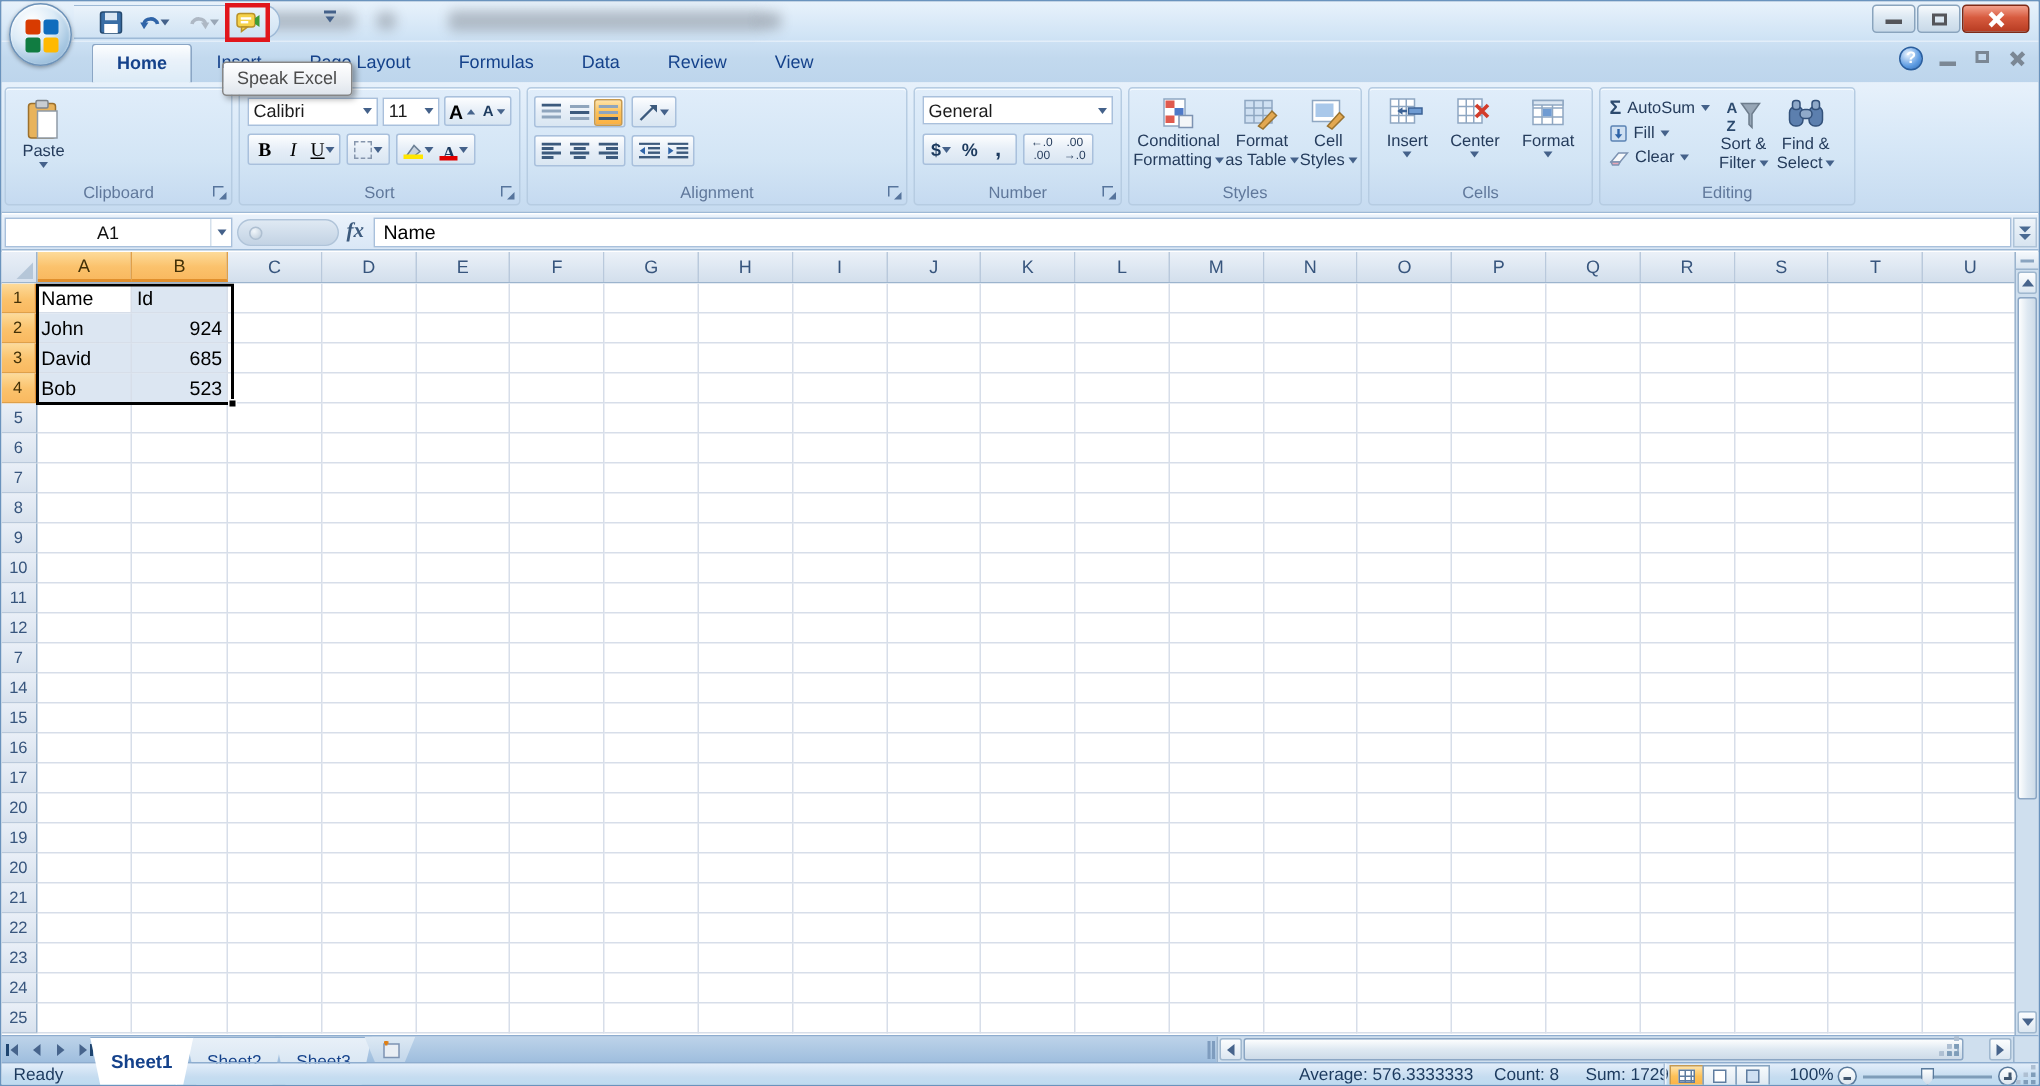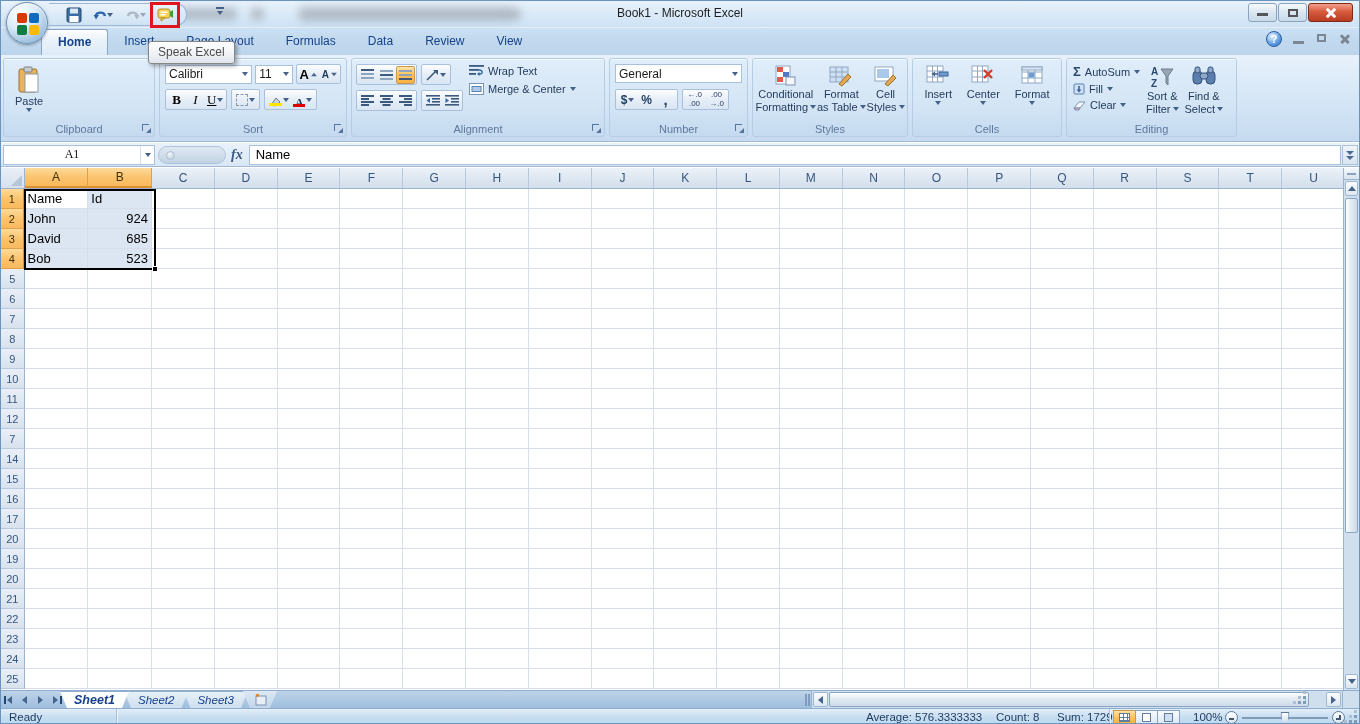--- a/index.html
+++ b/index.html
@@ -36,21 +36,21 @@
     border:1px solid #9db9d6; border-left:none; border-radius:0 12px 12px 0; z-index:20; }
   .qbtn { width:22px; height:19px; display:flex; align-items:center; justify-content:center; border-radius:2px; position:relative; }
   .qbtn.drop { width:30px; }
   .caret { width:0; height:0; border-left:3px solid transparent; border-right:3px solid transparent; border-top:4px solid #44618a; display:inline-block; }
   .caret.dim { border-top-color:#9aa7b6; }
   .red-hilite { position:absolute; top:-3px; left:-4px; right:-4px; bottom:-4px; border:3px solid #e1161c; }
   .qat-more { position:absolute; top:6px; left:212px; width:14px; height:16px; z-index:20; display:flex; flex-direction:column; align-items:center; gap:2px; }
   .qat-more .bar { width:8px; height:2px; background:#44618a; }
 
   
-  .rtabs { position:absolute; top:28px; left:40px; height:26px; display:flex; z-index:10; }
+  .rtabs { position:absolute; top:28px; left:60px; height:26px; display:flex; z-index:10; }
   .rtab { padding:0 16px; line-height:25px; font-size:12px; color:#15428b; }
   .rtab.active { background:linear-gradient(#fdfeff,#eaf2fa 40%,#dcebf7); border:1px solid #8ba6c5; border-bottom:none;
     border-radius:3px 3px 0 0; font-weight:bold; color:#15428b; }
   .rightglyphs { position:absolute; top:30px; right:8px; display:flex; align-items:center; gap:10px; z-index:10; }
   .help-ic { width:16px; height:16px; border-radius:50%; background:radial-gradient(circle at 35% 30%, #eaf4ff, #5d9be2 60%, #2f6cb3); border:1px solid #2a5e9e; color:#fff; font-size:11px; font-weight:bold; text-align:center; line-height:15px; }
   .help-ic::before { content:"?"; }
   .mini-glyph { width:13px; height:10px; position:relative; }
   .mini-glyph .m { position:absolute; left:1px; right:1px; bottom:0; height:3px; background:#7b8794; }
   .mini-glyph .r { position:absolute; left:2px; top:0; width:9px; height:8px; border:2px solid #7b8794; }
   .mini-glyph .x1,.mini-glyph .x2 { position:absolute; left:50%; top:50%; width:11px; height:2.5px; background:#7b8794; }
@@ -78,21 +78,21 @@
   .combo .sp { flex:1; }
   .tbtn { height:18px; min-width:19px; display:flex; align-items:center; justify-content:center; gap:1px; padding:0 2px; }
   .tbtn.active { background:linear-gradient(#ffe3a8,#fcc158 50%,#fbb143); border:1px solid #c79a4e; border-radius:2px; }
   .u-under { text-decoration:underline; }
   .dec2 { display:flex; flex-direction:column; font-size:8px; line-height:8px; color:#253c5c; align-items:center; }
 
   
   .fbar { position:absolute; top:142px; left:0; right:0; height:24px; display:flex; align-items:center;
     background:linear-gradient(#eaf2fb,#d9e7f6); border-bottom:1px solid #9db9d6; padding:2px 0; }
   .namebox { width:152px; height:20px; background:#fff; border:1px solid #a8c0dc; margin-left:2px; display:flex; align-items:center; font-size:12px; color:#111; }
-  .namebox .txt { flex:1; text-align:center;font-family:Liberation Serif, serif; }
+  .namebox .txt { flex:1; text-align:center; }
   .namebox .nb-caret { width:14px; height:100%; display:flex; align-items:center; justify-content:center; border-left:1px solid #d4e0ec; }
   .fpill { width:68px; height:18px; margin:0 3px; border-radius:9px; background:linear-gradient(#dfe9f3,#c3d3e4); border:1px solid #b0c4d9; position:relative; }
   .fpill .dot { position:absolute; left:7px; top:4px; width:9px; height:9px; border-radius:50%; background:radial-gradient(circle at 35% 30%, #f2f7fb, #b9c9d9); border:1px solid #aebfd1; }
   .fx { font-family:"Liberation Serif", serif; font-style:italic; font-weight:bold; font-size:14px; color:#3c5a7d; padding:0 6px 0 2px; }
   .finput { flex:1; height:20px; background:#fff; border:1px solid #a8c0dc; font-size:13px; color:#000; display:flex; align-items:center; padding-left:6px; }
   .fexpand { width:16px; height:20px; margin:0 1px; display:flex; flex-direction:column; align-items:center; justify-content:center; background:linear-gradient(#eef4fa,#d7e4f0); border:1px solid #aec3d8; }
   .chev { width:0; height:0; border-left:4px solid transparent; border-right:4px solid transparent; border-top:4px solid #4a6a92; margin-top:1px; }
 
   
   .colheads { position:absolute; top:167px; left:0; width:1344px; height:21px; display:flex;
@@ -125,23 +125,23 @@
   .tri-l { width:0; height:0; border-top:4px solid transparent; border-bottom:4px solid transparent; border-right:5px solid #47648c; }
   .tri-r { width:0; height:0; border-top:4px solid transparent; border-bottom:4px solid transparent; border-left:5px solid #47648c; }
   .vthumb { position:absolute; left:1px; right:1px; top:30px; height:335px; border:1px solid #8ba6c4; border-radius:2px;
     background:linear-gradient(90deg,#fdfefe,#dfe9f2 50%,#cddbe8); }
 
   
   .tabbar { position:absolute; left:0; right:0; top:689px; height:18px; background:linear-gradient(#bdd3e9,#9fbede); border-top:1px solid #8eadcf; display:flex; }
   .navs { display:flex; align-items:center; padding:0 3px; gap:6px; }
   .nav-g { position:relative; width:10px; height:10px; }
   .nav-g .bar { position:absolute; top:1px; bottom:1px; width:2px; background:#1f4570; }
-  .sheettab { height:100%; display:flex; align-items:center; padding:0 14px; font-size:11.5px; color:#15428b;
+  .sheettab { height:100%; display:flex; align-items:center; padding:16px 14px; font-size:11.5px; color:#15428b;
     clip-path:polygon(0 0, 100% 0, calc(100% - 7px) 100%, 7px 100%);
-    background:linear-gradient(#e8f0f8,#cddfef); margin-left:-5px; border-top:1px solid #8eadcf;font-style:italic; }
+    background:linear-gradient(#e8f0f8,#cddfef); margin-left:-5px; border-top:1px solid #8eadcf; }
   .sheettab.active { background:#fff; font-weight:bold; font-size:12.5px; z-index:2; }
   .instab { width:34px; height:100%; clip-path:polygon(0 0, 100% 0, calc(100% - 7px) 100%, 7px 100%);
     background:linear-gradient(#dde9f4,#c2d6ea); margin-left:-5px; display:flex; align-items:center; justify-content:center; }
   .tsplit { width:8px; height:100%; margin-left:auto; display:flex; align-items:center; justify-content:center; gap:1px; }
   .tsplit .rl { width:2px; height:12px; background:#7e9cbe; }
   .hscroll { width:532px; height:100%; position:relative; background:#cfdfee; border-left:1px solid #9cb4cd; border-right:1px solid #9cb4cd; }
   .hbtn { position:absolute; top:1px; bottom:1px; width:15px; background:linear-gradient(#fcfdfe,#dce7f1); border:1px solid #a0b8cf; border-radius:2px; display:flex; align-items:center; justify-content:center; }
   .hthumb { position:absolute; top:1px; bottom:1px; left:17px; width:480px; border:1px solid #8ba6c4; border-radius:2px;
     background:linear-gradient(#fdfefe,#dfe9f2 50%,#cddbe8); display:flex; align-items:center; justify-content:center; gap:1px; }
   .hthumb .grip { width:1px; height:8px; background:#9db4cc; }
@@ -178,21 +178,20 @@
 <body>
 
 <div id="win">
 
   <div class="chrome">
     <div class="titlebar-line"></div>
     <div class="blurblob" style="left:168px;top:7px;width:68px;height:12px;"></div>
     <div class="blurblob" style="left:250px;top:7px;width:13px;height:12px;"></div>
     <div class="blurblob" style="left:298px;top:6px;width:210px;height:14px;"></div>
     <div class="blurblob" style="left:505px;top:7px;width:15px;height:12px;"></div>
-    <div class="apptitle">Book1 - Microsoft Excel</div>
     <div class="winbtns">
       <div class="wbtn">
           <span class="g-min"></span>
         </div>
       <div class="wbtn">
           <span class="g-restore"></span>
         </div>
       <div class="wbtn close">
           <span class="g-x1"></span>
           <span class="g-x2"></span>
@@ -436,40 +435,20 @@
                     <rect y="0" width="14" height="1.6" fill="#3c5a7d"></rect>
                     <rect x="6" y="3" width="8" height="1.6" fill="#3c5a7d"></rect>
                     <rect x="6" y="6" width="8" height="1.6" fill="#3c5a7d"></rect>
                     <rect y="9" width="14" height="1.6" fill="#3c5a7d"></rect>
                     <path d="M0.5 3 L0.5 8 L4 5.5 Z" fill="#2f64a8"></path>
                   </svg>
               </div>
             </div>
           </div>
         </div>
-        <div style="display:flex;flex-direction:column;gap:6px;padding-top:1px;">
-          <div class="smallrow">
-            <svg width="15" height="12" viewBox="0 0 15 12">
-                <rect y="0" width="15" height="1.8" fill="#3c5a7d"></rect>
-                <rect y="4" width="10" height="1.8" fill="#3c5a7d"></rect>
-                <rect y="8" width="7" height="1.8" fill="#3c5a7d"></rect>
-                <path d="M10 5 C14 5,14 9,11 9 L9 9" stroke="#2f64a8" fill="none" stroke-width="1.4"></path>
-                <path d="M10.5 7 L10.5 11 L8 9 Z" fill="#2f64a8"></path>
-              </svg>
-            <span>Wrap Text</span>
-          </div>
-          <div class="smallrow">
-            <svg width="15" height="12" viewBox="0 0 15 12">
-                <rect x="0.5" y="0.5" width="14" height="11" fill="#fff" stroke="#7d93b2"></rect>
-                <rect x="3" y="3.5" width="9" height="5" fill="#aecbee" stroke="#5b83b4"></rect>
-              </svg>
-            <span>Merge &amp; Center</span>
-            <span class="caret"></span>
-          </div>
-        </div>
       </div>
       <div class="glabel">Alignment</div>
       <div class="launcher"></div>
     </div>
 
     <div class="group" style="left:608px;width:139px;">
       <div style="padding:5px 5px 0;display:flex;flex-direction:column;gap:6px;">
         <div class="combo" style="width:127px;">
           <span>General</span>
           <span class="sp"></span>

